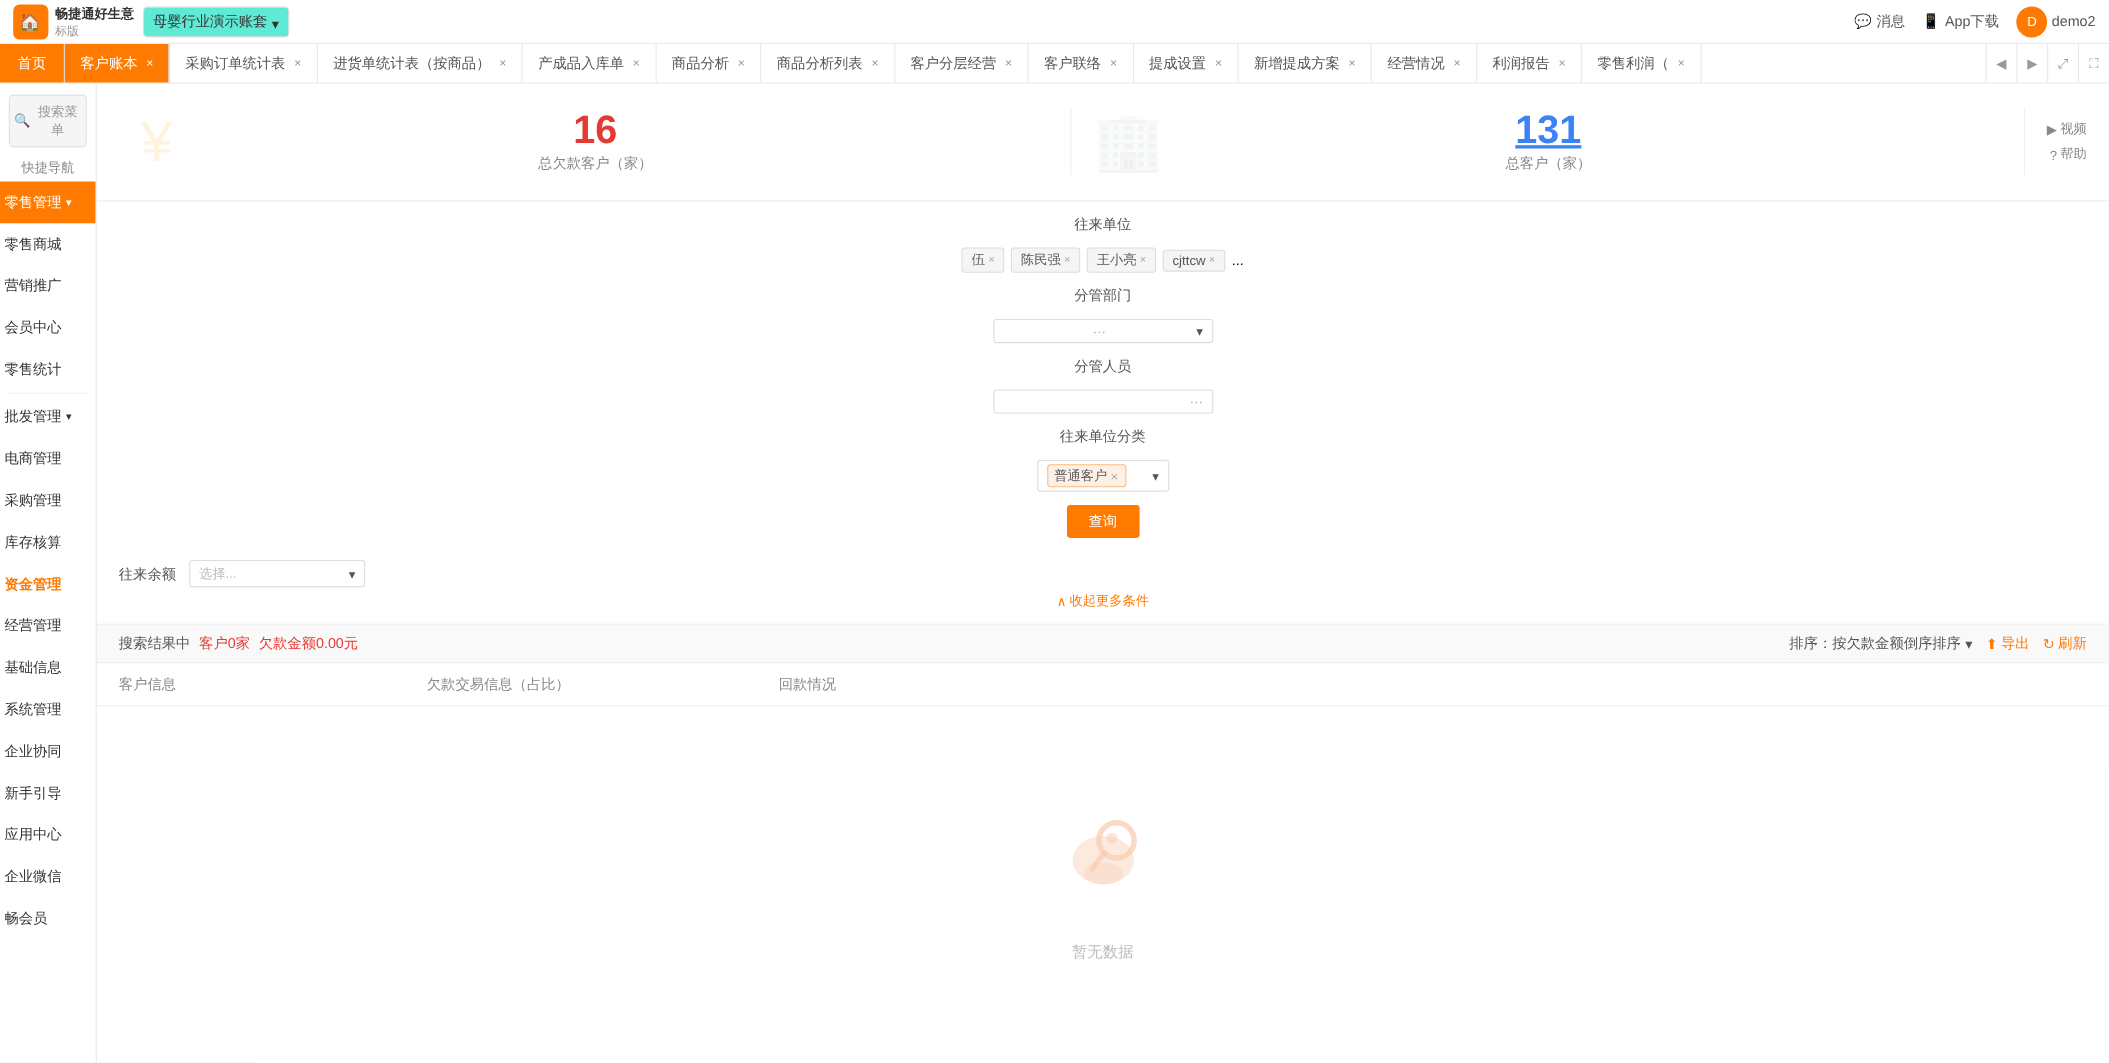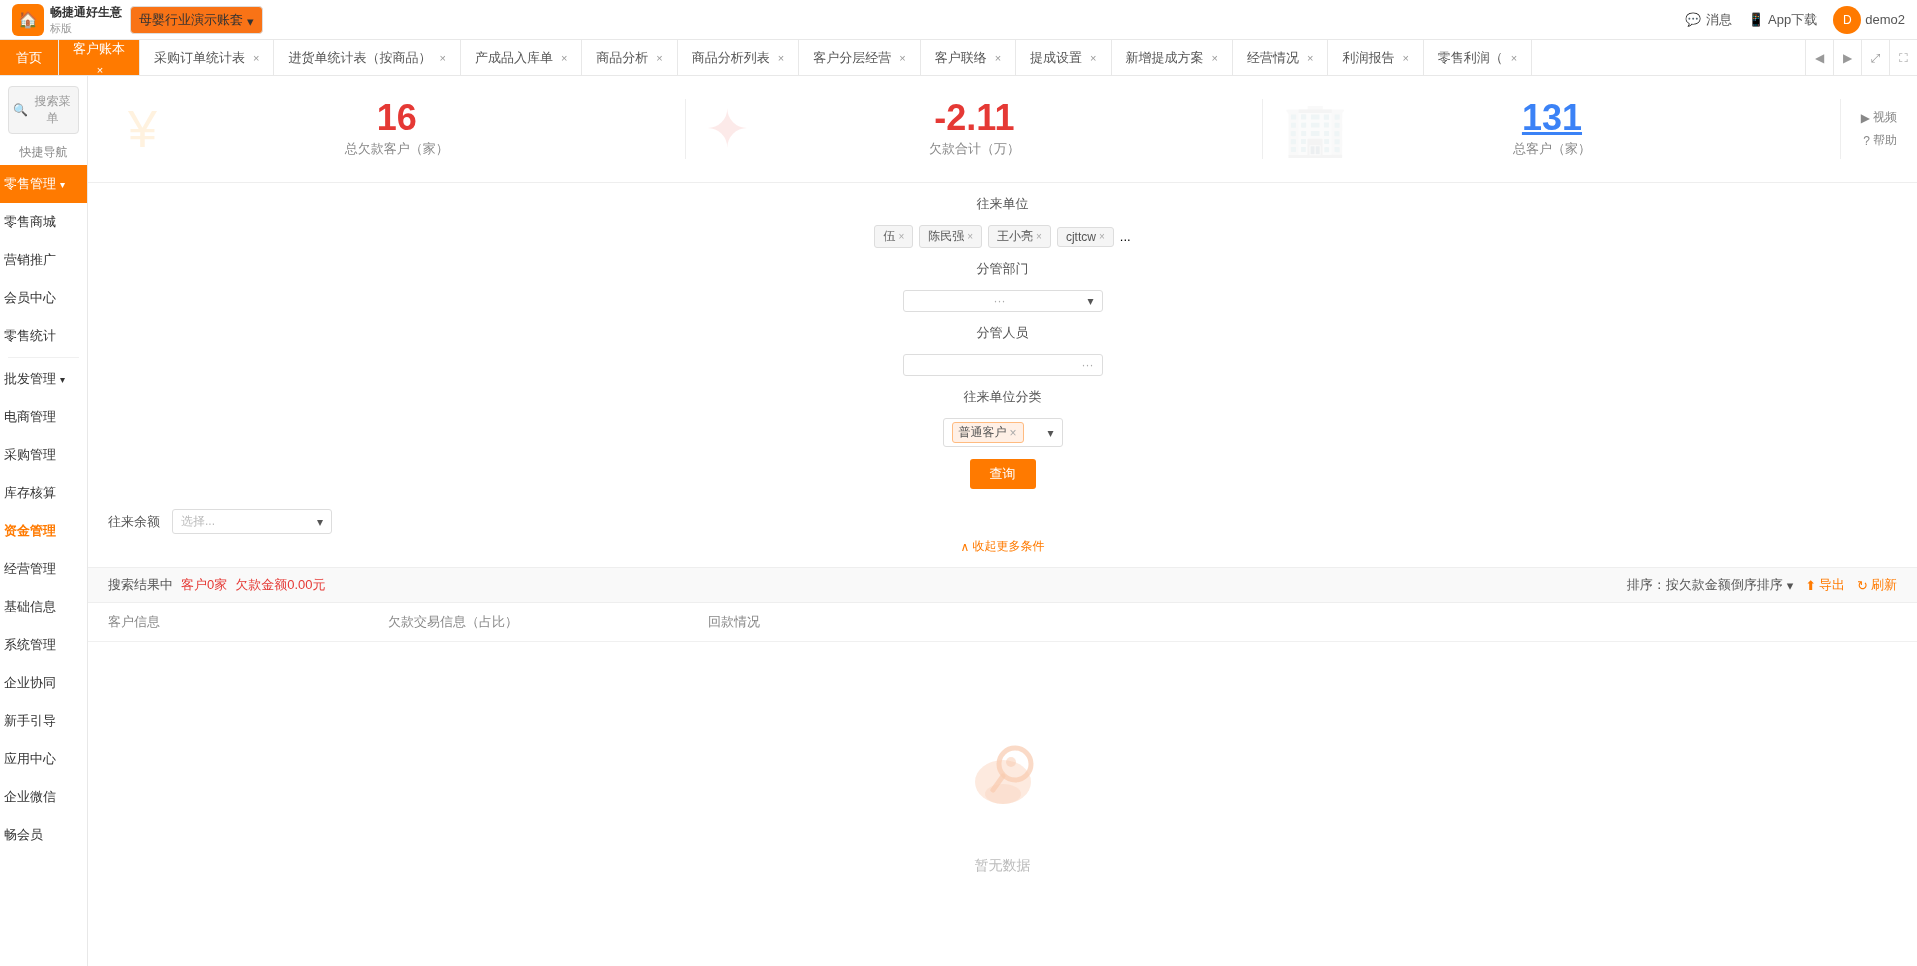--- a/index.html
+++ b/index.html
@@ -5,29 +5,29 @@
     * { box-sizing: border-box; margin: 0; padding: 0; }
     body { font-family: 'Microsoft YaHei', 'PingFang SC', sans-serif; font-size: 13px; background: #f5f5f5; display: flex; flex-direction: column; height: 100vh; overflow: hidden; }
 
     
     .top-bar { background: #fff; height: 40px; display: flex; align-items: center; justify-content: space-between; padding: 0 12px; border-bottom: 1px solid #e8e8e8; flex-shrink: 0; }
     .top-bar-left { display: flex; align-items: center; gap: 8px; }
     .logo-area { display: flex; align-items: center; gap: 6px; }
     .logo-icon { width: 32px; height: 32px; background: #ff7a00; border-radius: 6px; display: flex; align-items: center; justify-content: center; color: #fff; font-size: 16px; }
     .logo-text { font-size: 12px; color: #333; font-weight: bold; }
     .logo-sub { font-size: 11px; color: #999; }
-    .org-selector { display: flex; align-items: flex-end; gap: 4px; font-size: 13px; color: #333; padding: 4px 8px; border: 1px solid #ddd; border-radius: 4px; cursor: pointer; background: #f97316; }
+    .org-selector { display: flex; align-items: flex-end; gap: 4px; font-size: 13px; color: #333; padding: 4px 8px; border: 1px solid #ddd; border-radius: 4px; cursor: pointer; background: #5eead4; }
     .top-bar-right { display: flex; align-items: center; gap: 16px; font-size: 13px; color: #555; }
     .top-bar-right .icon-btn { display: flex; align-items: center; gap: 4px; cursor: pointer; color: #555; }
     .avatar { width: 28px; height: 28px; border-radius: 50%; background: #ff7a00; color: #fff; display: flex; align-items: center; justify-content: center; font-size: 12px; }
 
     
     .nav-tabs { background: #fff; height: 36px; display: flex; align-items: center; border-bottom: 1px solid #e8e8e8; flex-shrink: 0; overflow: hidden; }
     .nav-tab { height: 36px; padding: 0 14px; display: flex; align-items: center; gap: 6px; font-size: 13px; color: #555; cursor: pointer; border-right: 1px solid #e8e8e8; white-space: nowrap; flex-shrink: 0; }
-    .nav-tab.active { background: #ff7a00; color: #fff; flex-direction: column; }
+    .nav-tab.active { background: #ff7a00; color: #fff; }
     .nav-tab.active .tab-close { color: #fff; }
     .nav-tab-home { background: #ff7a00; color: #fff; padding: 0 16px; }
     .tab-close { font-size: 11px; color: #999; cursor: pointer; margin-left: 2px; }
     .nav-tab-arrows { display: flex; align-items: center; margin-left: auto; flex-shrink: 0; }
     .nav-arrow { width: 28px; height: 36px; display: flex; align-items: center; justify-content: center; cursor: pointer; color: #999; border-left: 1px solid #e8e8e8; font-size: 12px; }
 
     
     .main-layout { display: flex; flex: 1; overflow: hidden; }
 
     
@@ -255,25 +255,20 @@
   <div class="content">
 
     <div class="stats-bar">
 
       <div class="stat-item" style="position:relative;">
         <div style="position:absolute;left:20px;top:50%;transform:translateY(-50%);opacity:0.12;font-size:52px;color:#ff9800;">¥</div>
         <div class="stat-value">16</div>
         <div class="stat-label">总欠款客户（家）</div>
       </div>
 
-      <div class="stat-item" style="position:relative;">
-        <div style="position:absolute;left:20px;top:50%;transform:translateY(-50%);opacity:0.1;font-size:52px;color:#e53935;">✦</div>
-        <div class="stat-value">-2.11</div>
-        <div class="stat-label">欠款合计（万）</div>
-      </div>
 
       <div class="stat-item" style="position:relative;">
         <div style="position:absolute;left:20px;top:50%;transform:translateY(-50%);opacity:0.1;font-size:52px;color:#42a5f5;">🏢</div>
         <div class="stat-value black">131</div>
         <div class="stat-label">总客户（家）</div>
       </div>
 
       <div class="stats-actions">
         <div class="action-item">
           <span>▶</span>

